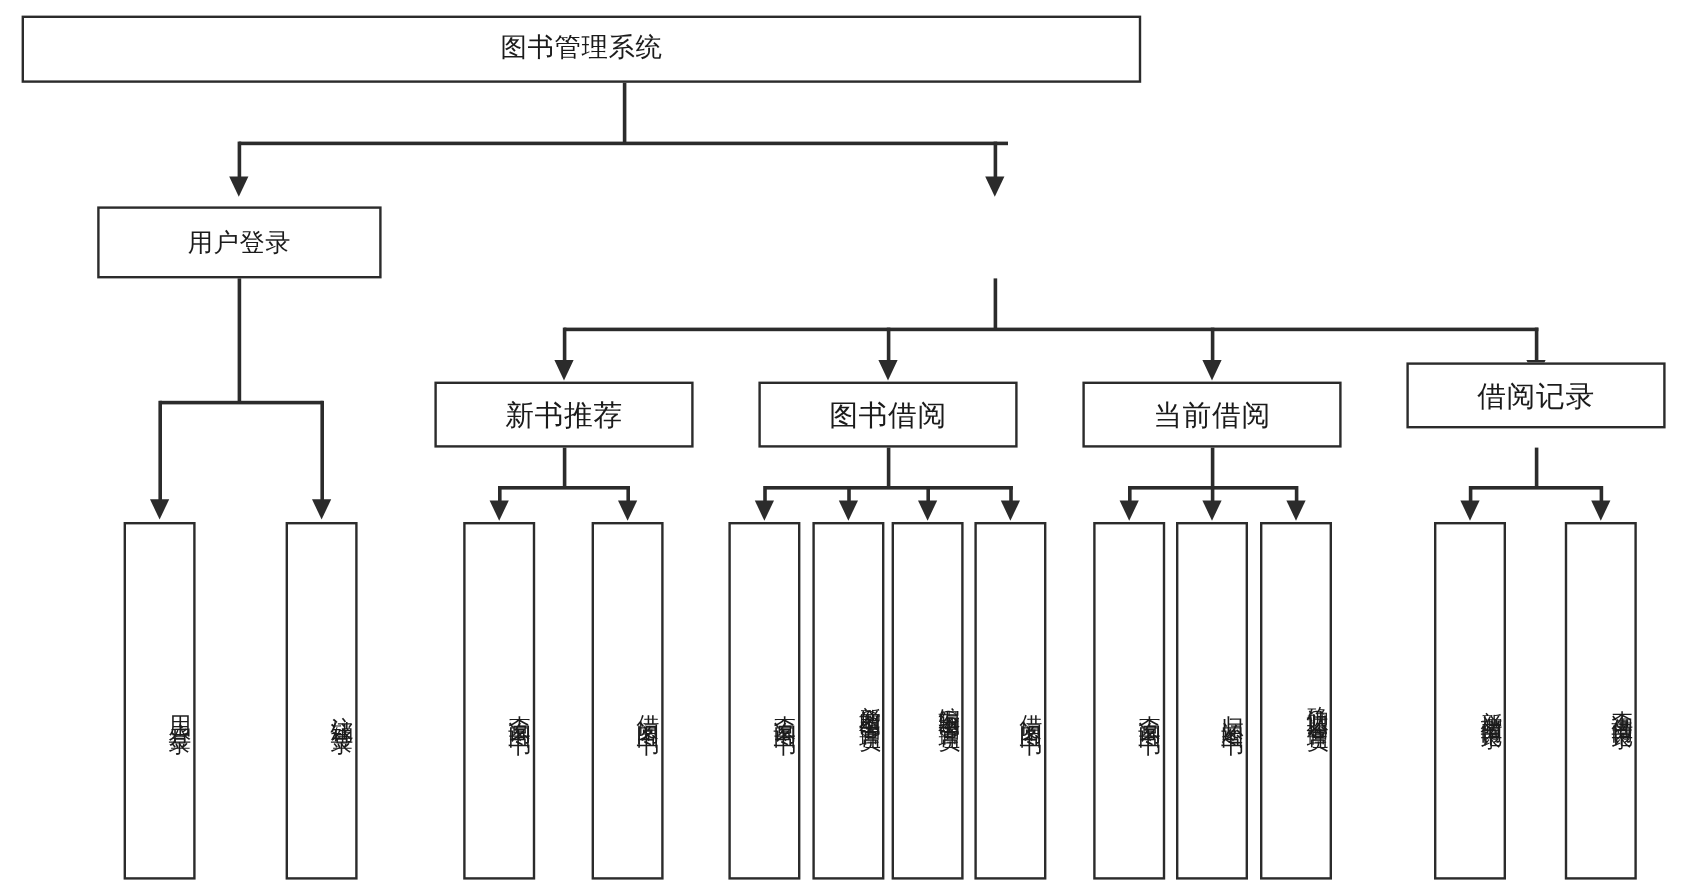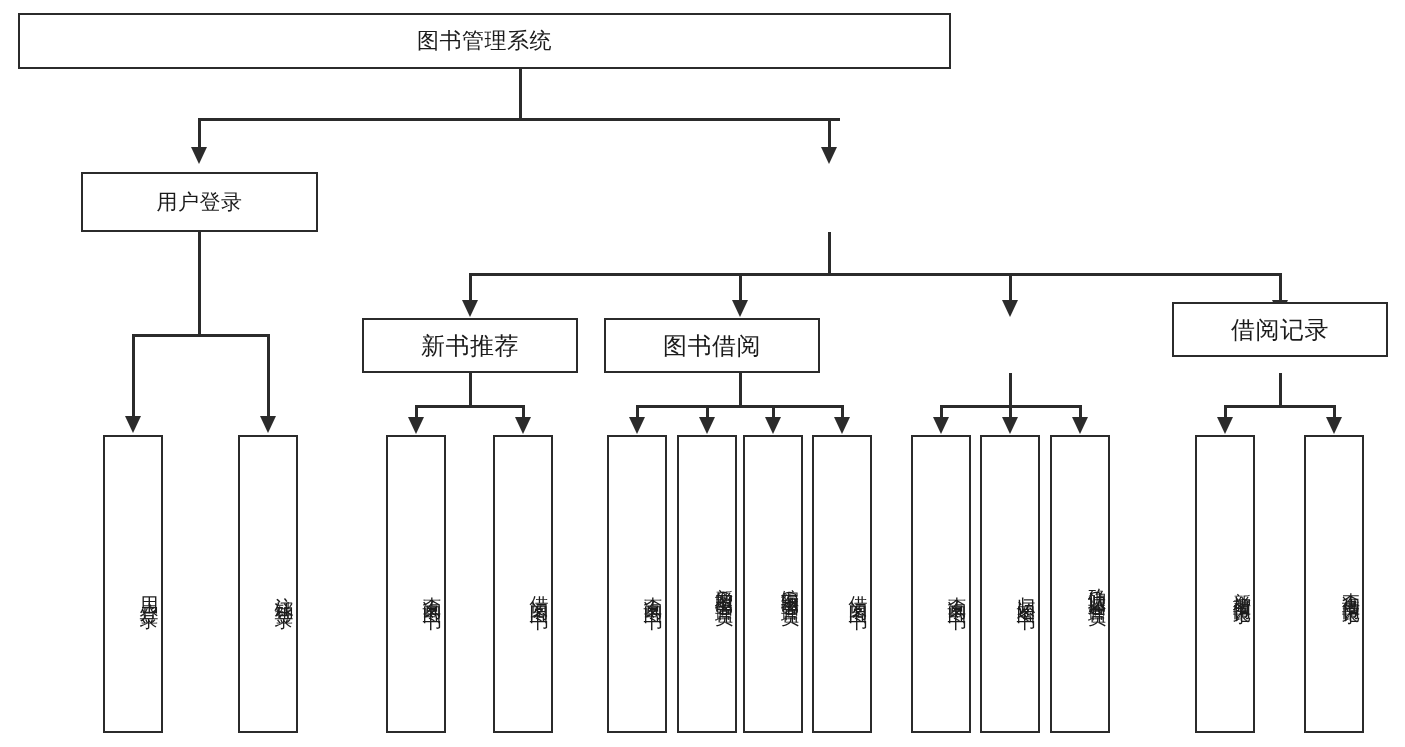--- a/index.html
+++ b/index.html
@@ -100,21 +100,22 @@
   <div class="vline" style="left:469px;top:273px;height:28px;"></div>
   <div class="arrow" style="left:462px;top:300px;"></div>
   <div class="vline" style="left:739px;top:273px;height:28px;"></div>
   <div class="arrow" style="left:732px;top:300px;"></div>
   <div class="vline" style="left:1009px;top:273px;height:28px;"></div>
   <div class="arrow" style="left:1002px;top:300px;"></div>
   <div class="vline" style="left:1279px;top:273px;height:28px;"></div>
   <div class="arrow" style="left:1272px;top:300px;"></div>
 
   <div class="node lvl3" style="left:362px;top:318px;width:216px;height:55px;">新书推荐</div>
-  <div class="node lvl3" style="left:604px;top:318px;width:216px;height:55px;">图书借阅</div>
+  <div class="node lvl3" style="left:632px;top:318px;width:216px;height:55px;">图书借阅</div>
+  <div class="node lvl3" style="left:902px;top:318px;width:216px;height:55px;">当前借阅</div>
   <div class="node lvl3" style="left:1172px;top:302px;width:216px;height:55px;">借阅记录</div>
 
   <div class="vline" style="left:469px;top:373px;height:34px;"></div>
   <div class="hline" style="left:416px;top:405px;width:108px;"></div>
   <div class="vline" style="left:415px;top:405px;height:13px;"></div>
   <div class="arrow" style="left:408px;top:417px;"></div>
   <div class="vline" style="left:522px;top:405px;height:13px;"></div>
   <div class="arrow" style="left:515px;top:417px;"></div>
 
   <div class="vline" style="left:739px;top:373px;height:34px;"></div>

